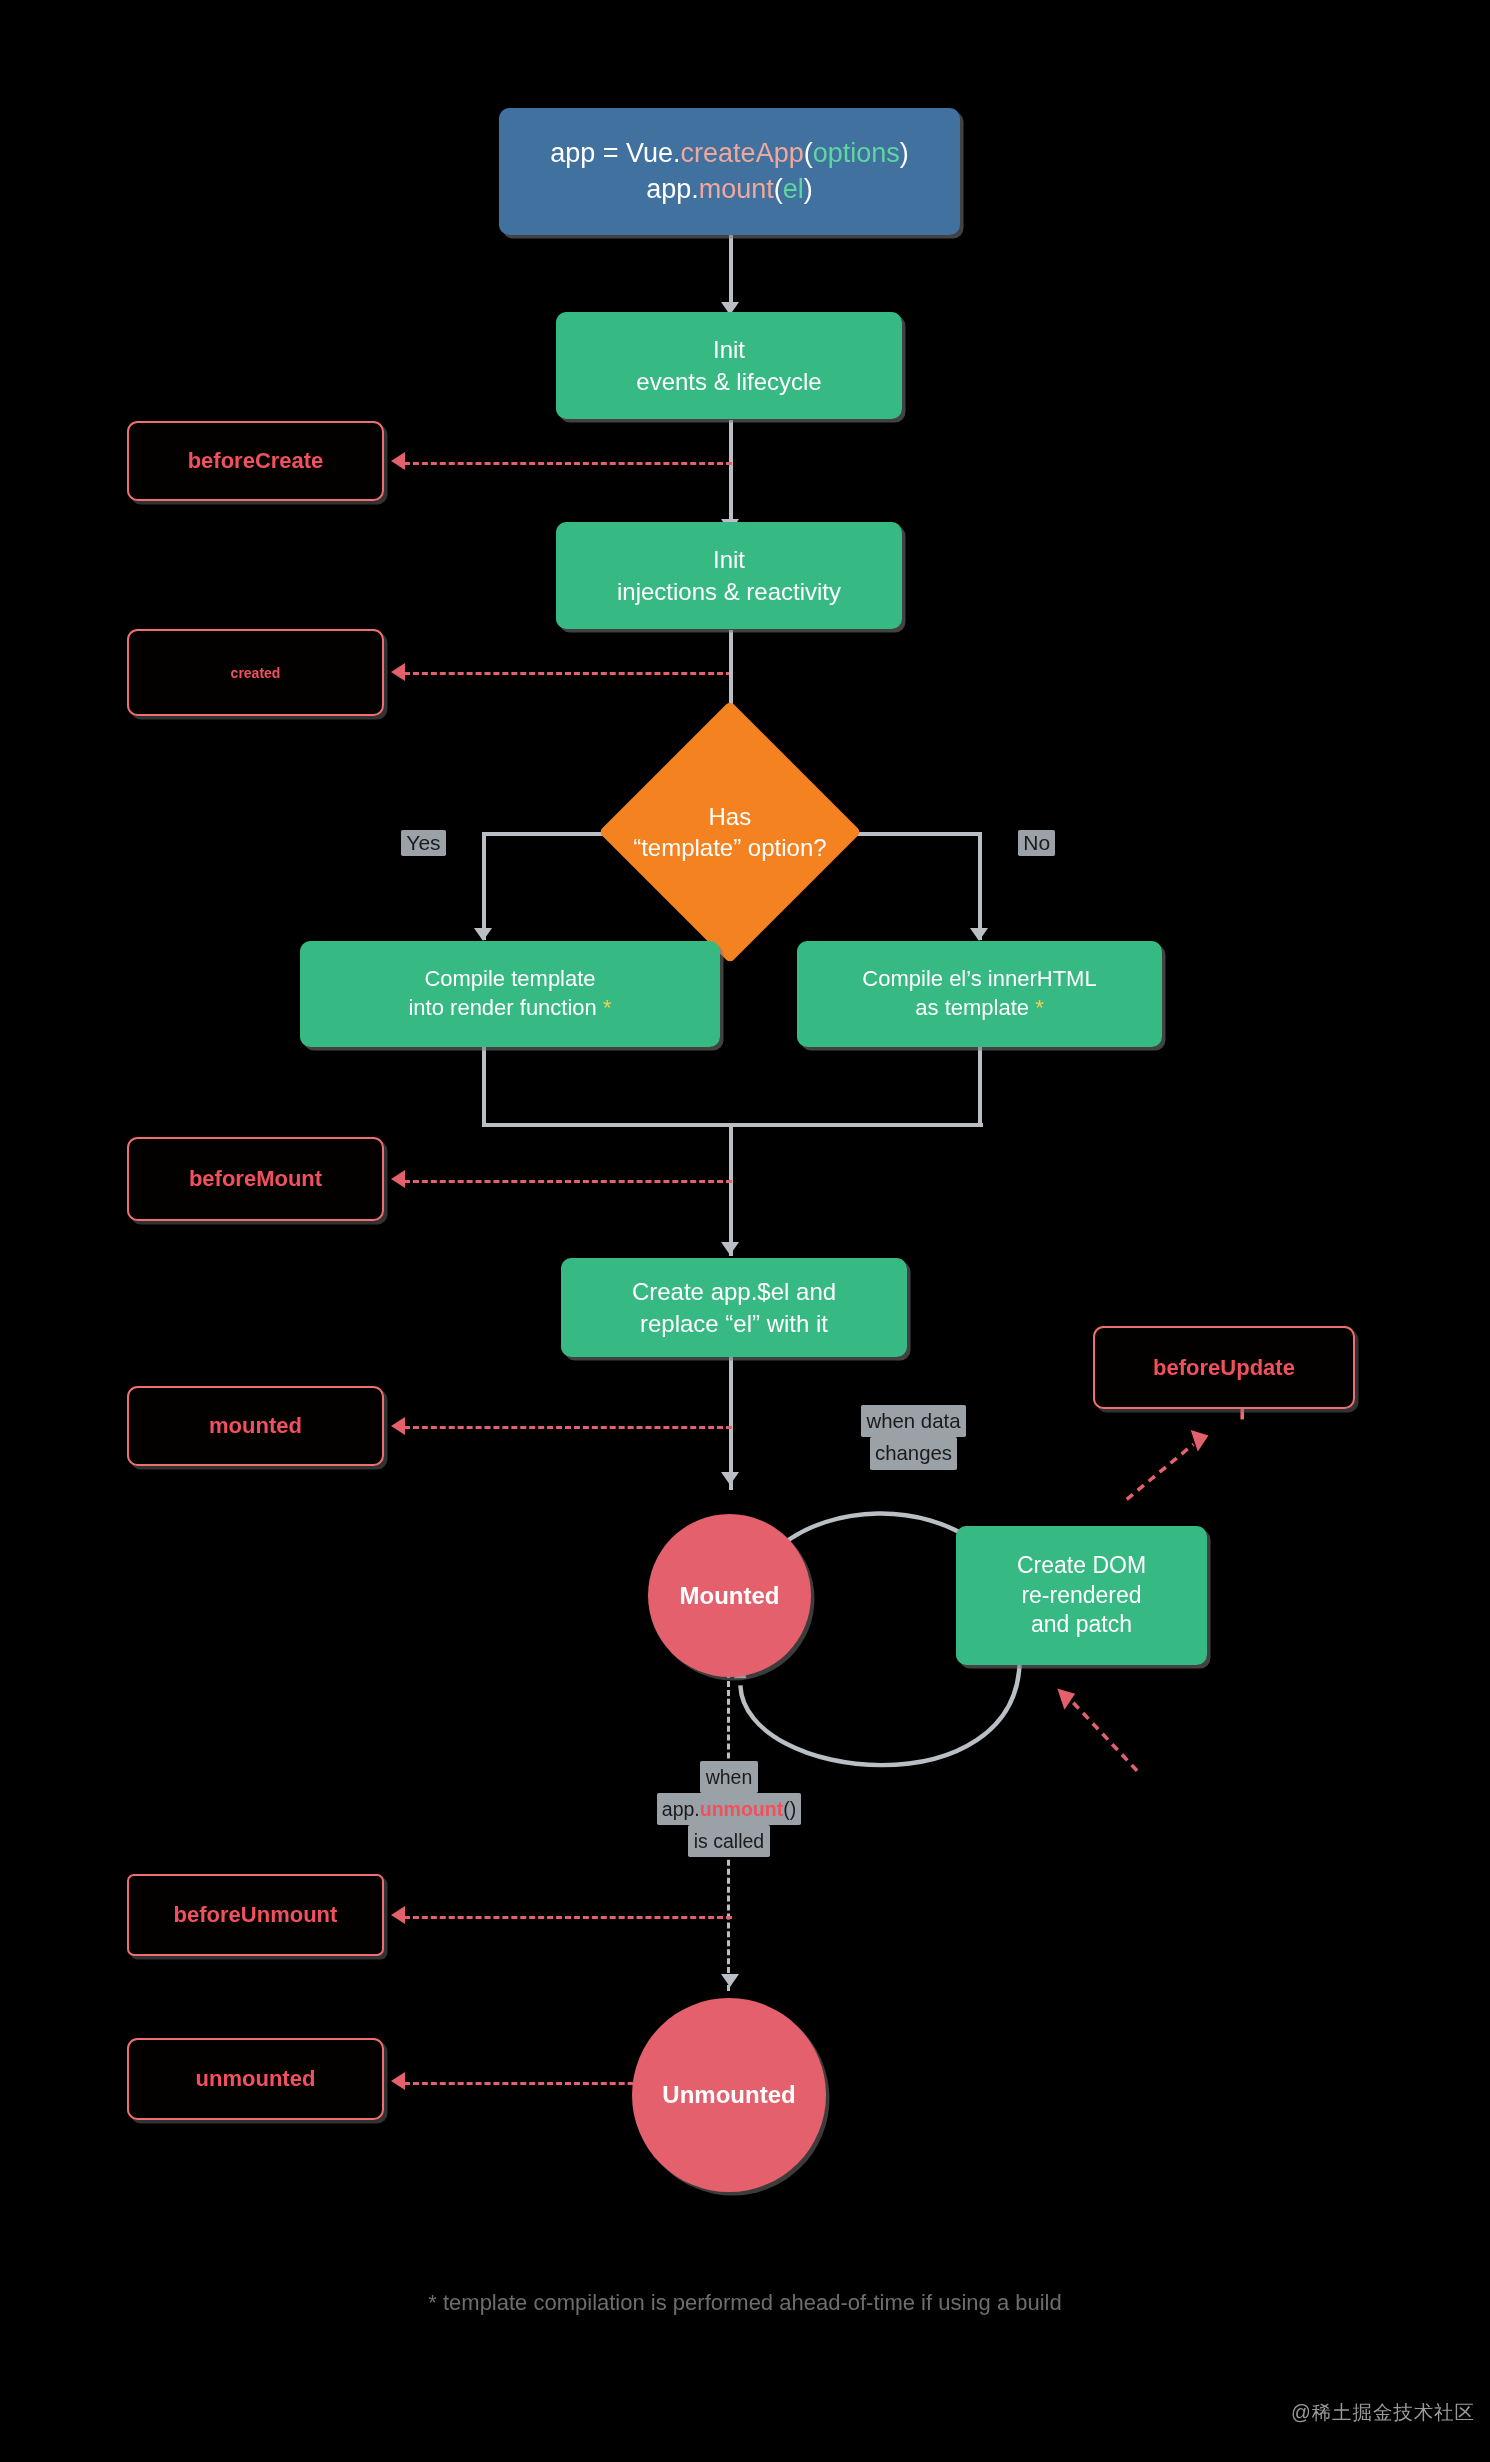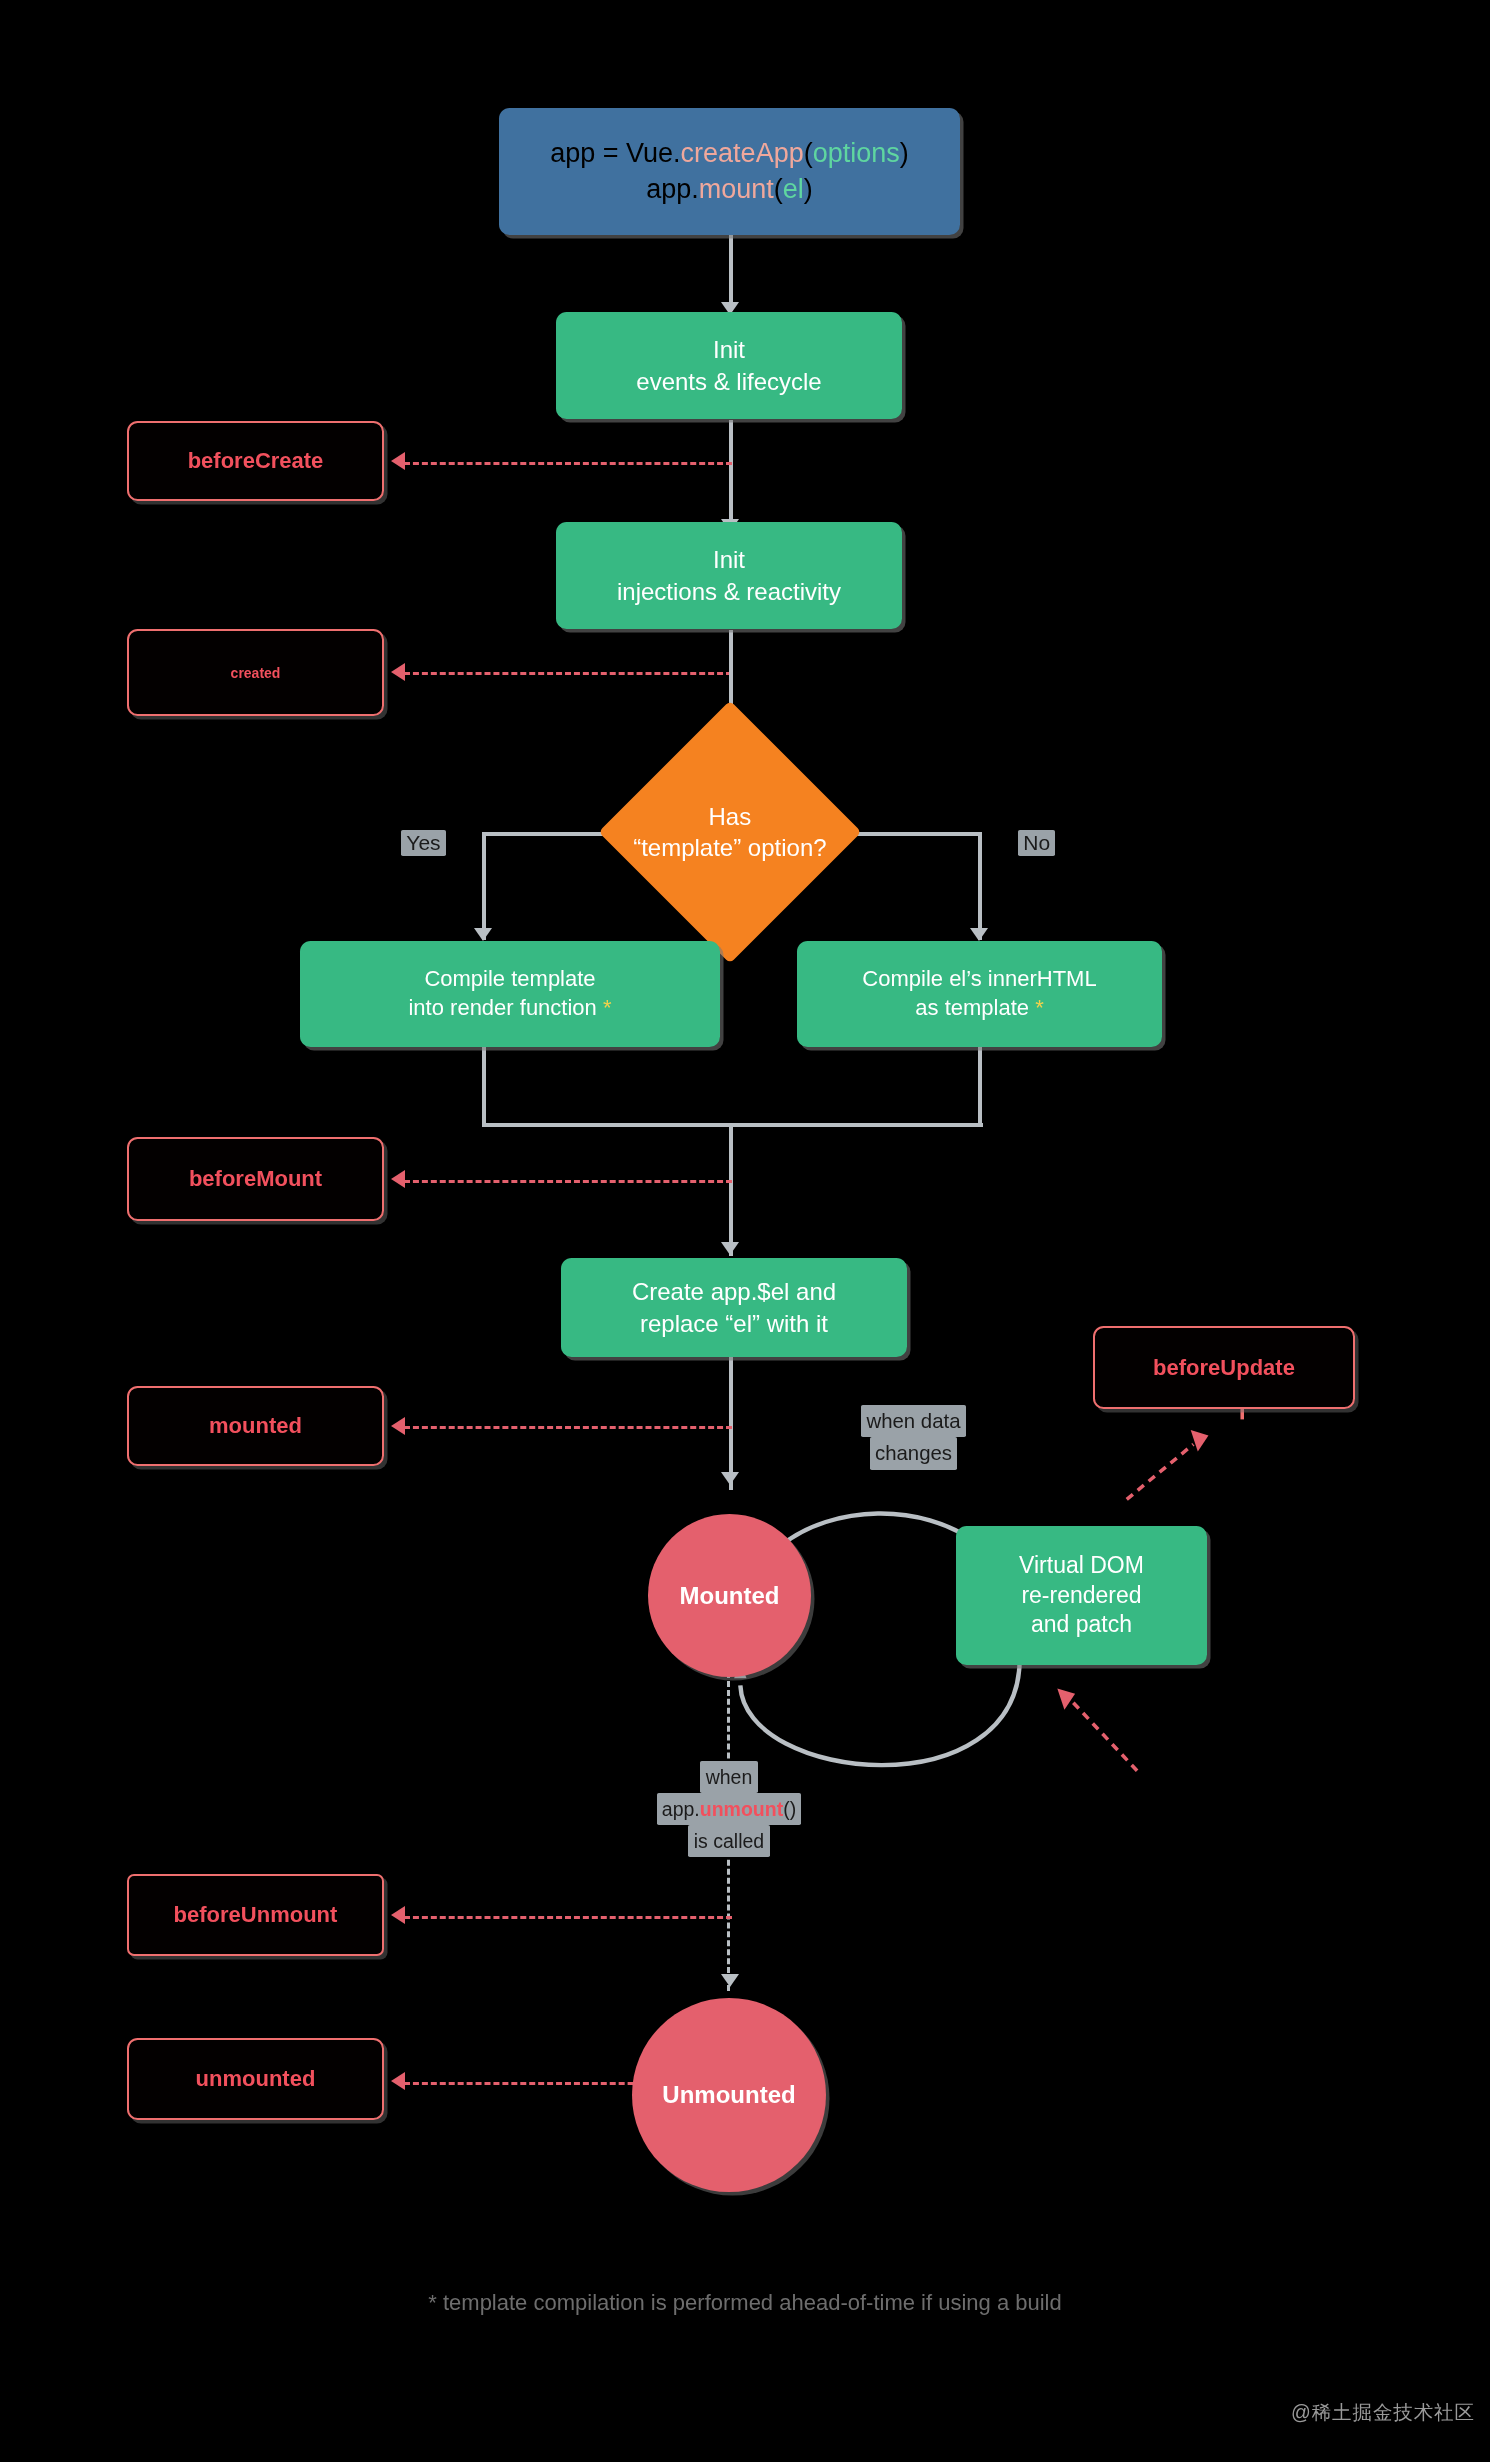--- a/index.html
+++ b/index.html
@@ -120,21 +120,21 @@
     left:0;
   }
   .watermark{
     position:absolute;
     color:#9a9a9a;
     letter-spacing:0.9px;
   }
   .ast{ color:#f3d24b; }
   .tok-pink{ color:#f0a89c; }
   .tok-green{ color:#5fd6a0; }
-  .tok-white{ color:#000000; }
+  .tok-white{ color:#ffffff; }
 
   
   .loop-arc{ position:absolute; pointer-events:none; }
 </style>
 </head>
 <body>
 
 <div id="stage">
 
   <div class="vline" style="left:729px;top:235px;height:76px;"></div>
@@ -250,21 +250,21 @@
   <div class="node rbox green" style="left:561px;top:1258px;width:346px;height:99px;font-size:24px;">
     <div>Create app.$el and</div>
     <div>replace “el” with it</div>
   </div>
 
   <div class="node circle" style="left:648px;top:1514px;width:163px;height:163px;font-size:24px;">
     <div>Mounted</div>
   </div>
 
   <div class="node rbox green" style="left:956px;top:1526px;width:251px;height:139px;font-size:23px;">
-    <div>Virtual DOM</div>
+    <div>Create DOM</div>
     <div>re-rendered</div>
     <div>and patch</div>
   </div>
 
   <div class="elabel-plain" style="left:825px;top:1405px;width:177px;font-size:20.4px;line-height:1.5;">
     <div><span class="elabel" style="position:static;display:inline-block;text-align:center;">when data</span></div>
     <div><span class="elabel" style="position:static;display:inline-block;">changes</span></div>
   </div>
 
   <div class="node circle" style="left:632px;top:1998px;width:194px;height:194px;font-size:24px;">

